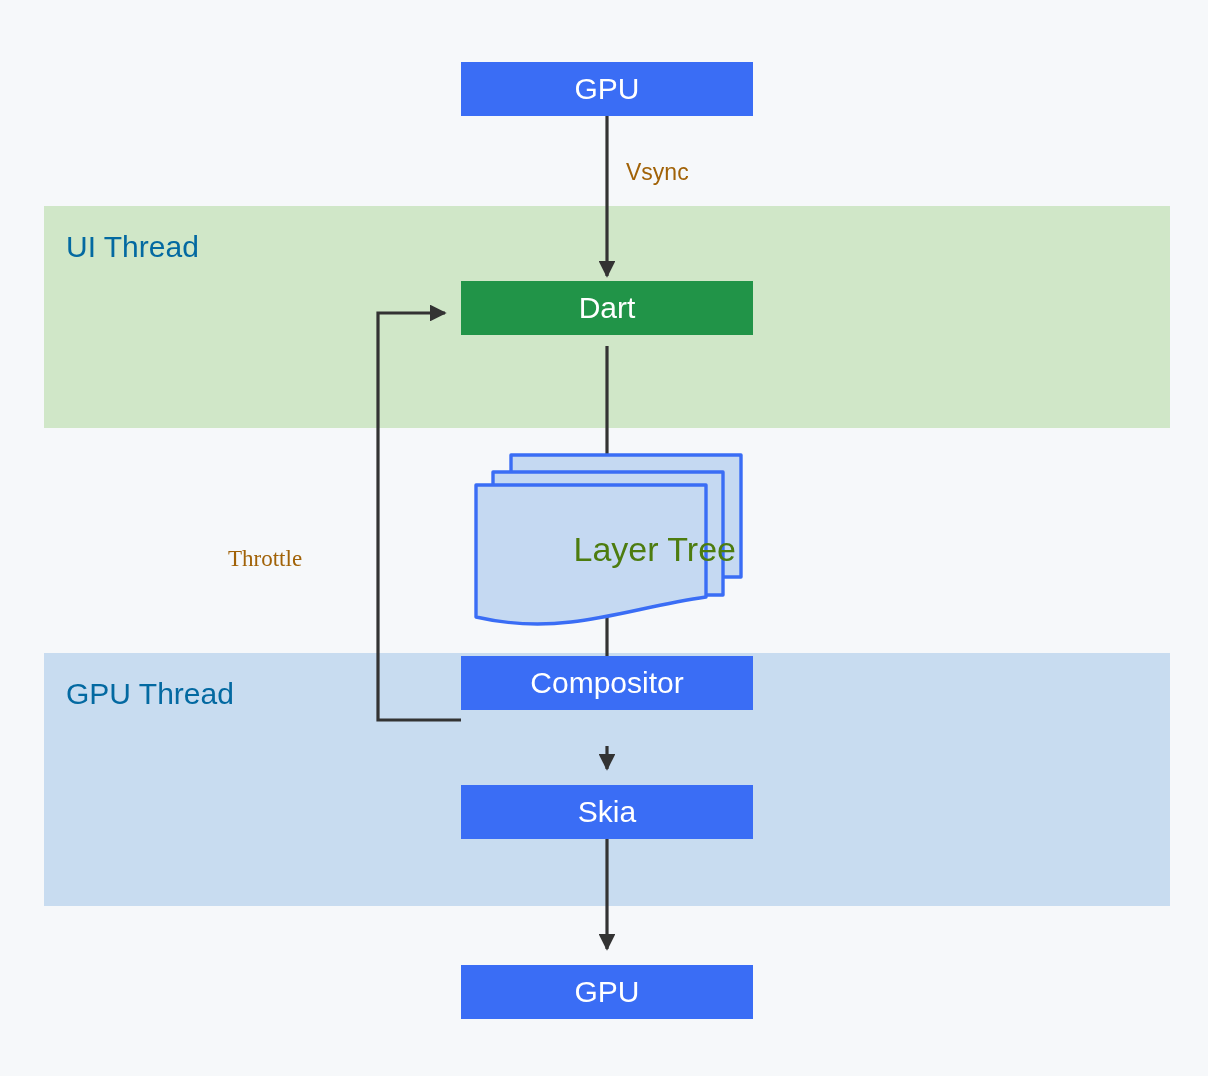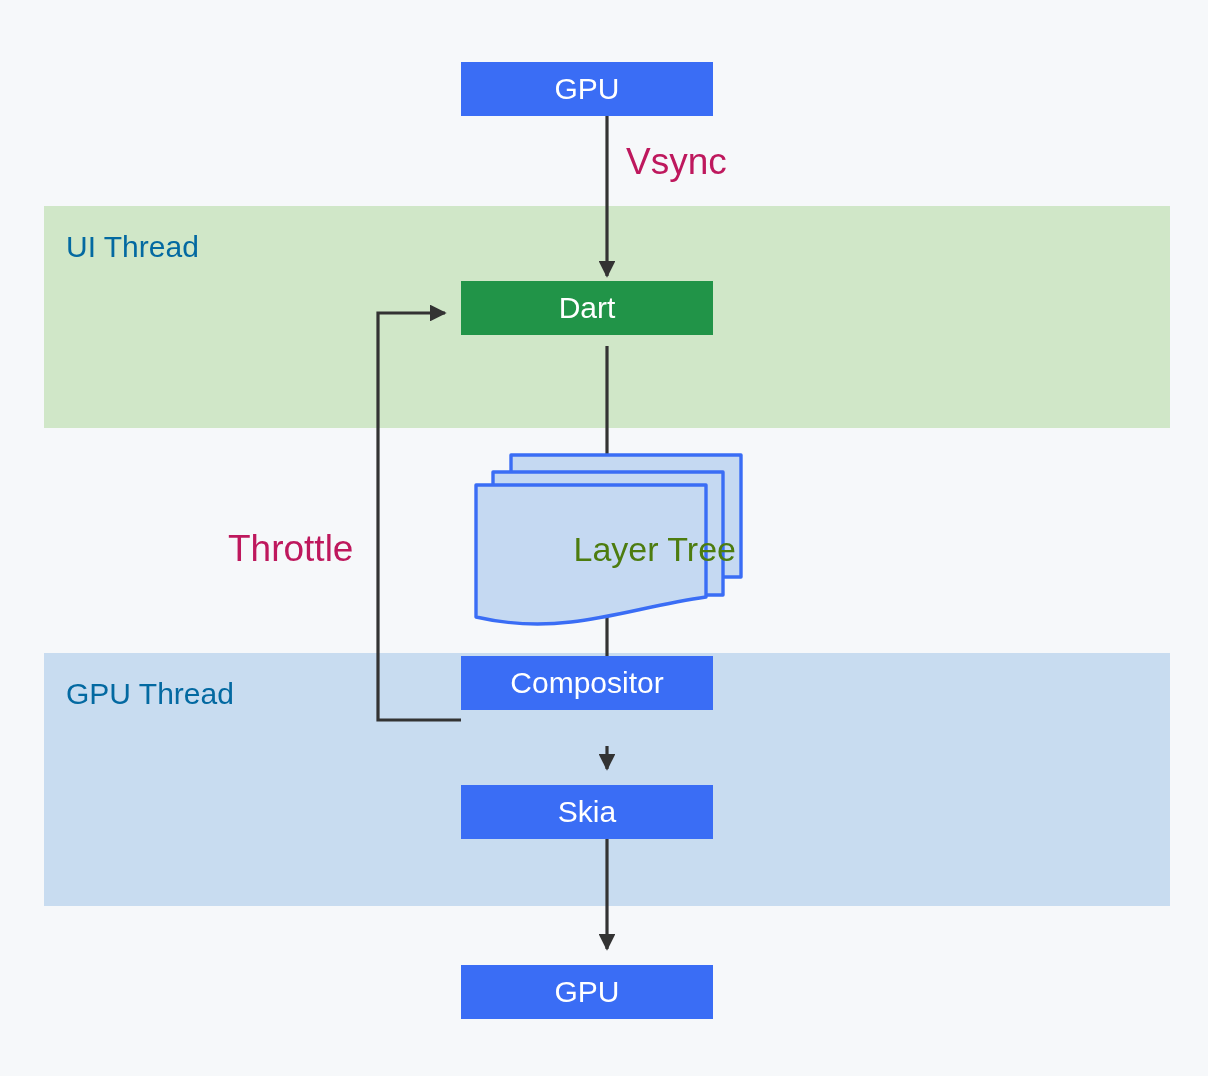--- a/index.html
+++ b/index.html
@@ -36,21 +36,21 @@
     position: absolute;
     left: 22px;
     top: 24px;
     font-size: 30px;
     color: #0369a1;
     white-space: nowrap;
   }
   .node {
     position: absolute;
     left: 461px;
-    width: 252px;
+    width: 292px;
     height: 54px;
     display: flex;
     align-items: center;
     justify-content: center;
     font-size: 30px;
     color: #ffffff;
     box-sizing: border-box;
   }
   .node.blue { background: #3a6df5; }
   .node.green { background: #219448; }
@@ -80,26 +80,27 @@
 
   #edges {
     position: absolute;
     left: 0;
     top: 0;
     width: 1208px;
     height: 1076px;
   }
   .edge-label {
     position: absolute;
-    font-size: 37px;
-    color: #be185d;
+    font-size: 23px;
+    color: #a16207;
     white-space: nowrap;
+    margin-top: 18px;
   }
   #label-vsync { left: 626px; top: 141px; }
-  #label-throttle { left: 228px; top: 528px; }
+  #label-throttle { left: 228px; top: 528px; font-family: Liberation Serif, serif; }
   #label-glvulkan { left: 622px; top: 899px; }
 </style>
 </head>
 <body>
 
 <div id="stage">
 
   <div class="band" id="band-ui">
     <div class="band-label">UI Thread</div>
   </div>

